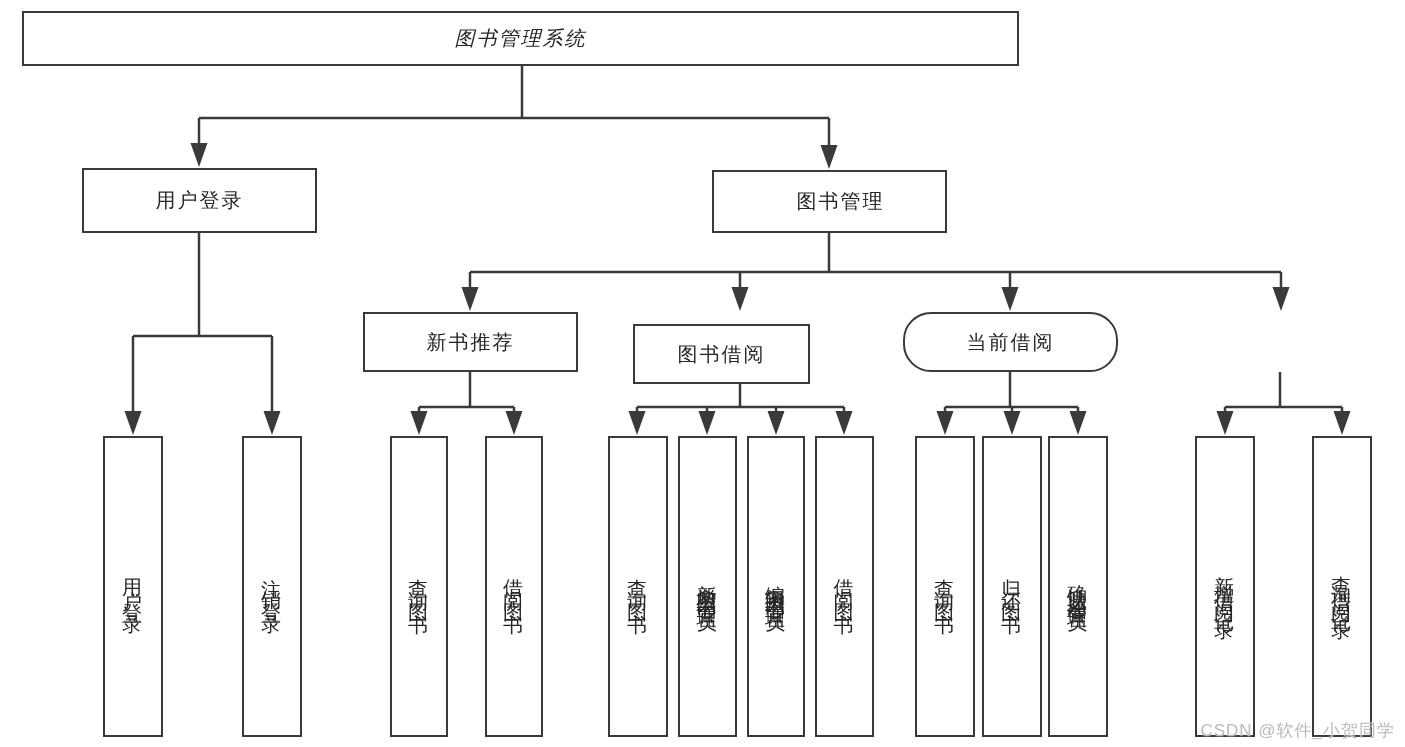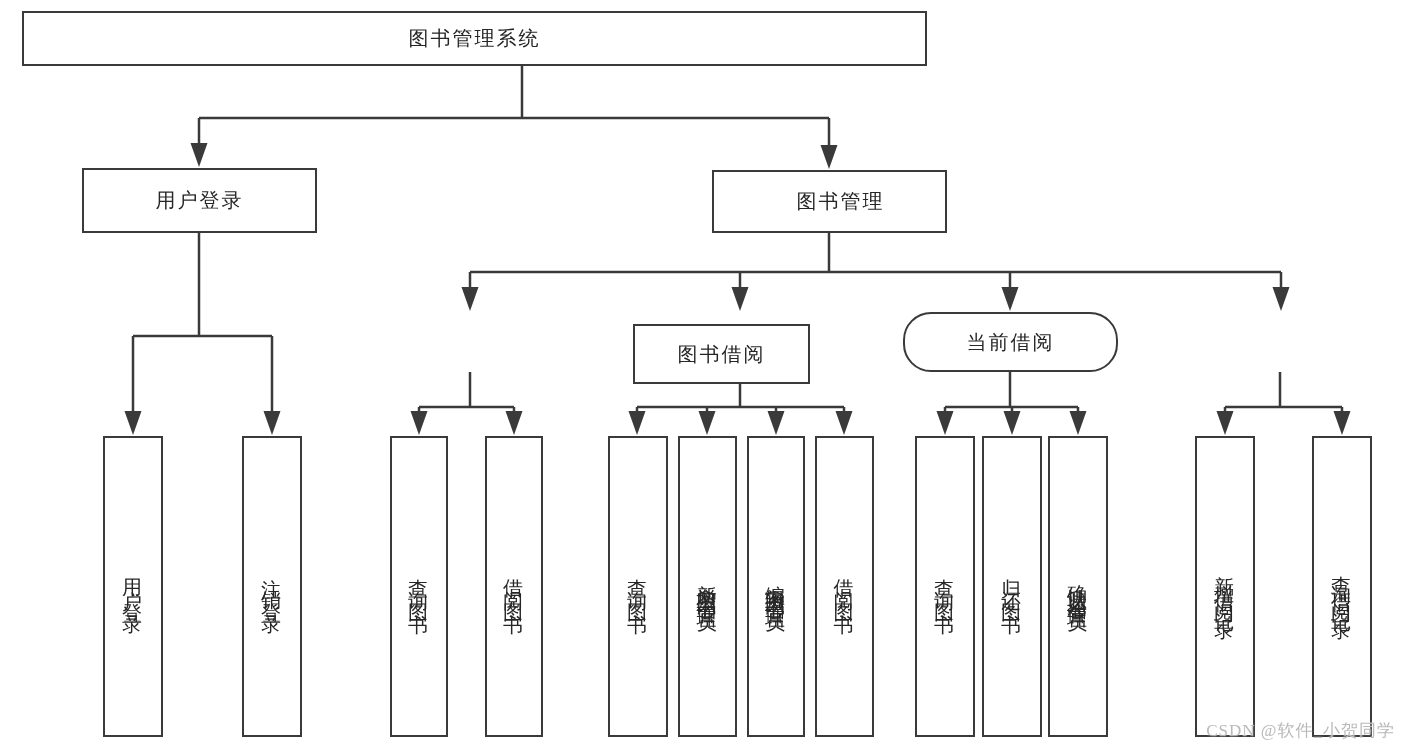--- a/index.html
+++ b/index.html
@@ -21,21 +21,20 @@
     font-size:20px;letter-spacing:12px;color:#262626;
   }
   .vnode.tight span{letter-spacing:4px;}
   .vnode.mid span{letter-spacing:9px;}
   svg.wires{position:absolute;left:0;top:0;z-index:1;}
   .node,.vnode{z-index:2;}
   .watermark{
     position:absolute;right:10px;bottom:5px;z-index:5;
     color:#b9b9b9;font-size:17px;letter-spacing:1px;
     text-shadow:0 0 2px #ffffff;
-    font-family:Liberation Serif, serif;
   }
 </style>
 </head>
 <body>
 
 <div class="canvas">
 
   <svg class="wires" width="1405" height="747" viewBox="0 0 1405 747">
     <g stroke="#3a3a3a" stroke-width="2.5" fill="none">
 
@@ -98,25 +97,26 @@
       <polygon points="776,435 767.5,411 784.5,411"></polygon>
       <polygon points="844,435 835.5,411 852.5,411"></polygon>
       <polygon points="945,435 936.5,411 953.5,411"></polygon>
       <polygon points="1012,435 1003.5,411 1020.5,411"></polygon>
       <polygon points="1078,435 1069.5,411 1086.5,411"></polygon>
       <polygon points="1225,435 1216.5,411 1233.5,411"></polygon>
       <polygon points="1342,435 1333.5,411 1350.5,411"></polygon>
     </g>
   </svg>
 
-  <div class="node" style="left:22px;top:11px;width:905px;height:55px;">图书管理系统</div>
+  <div class="node" style="left:22px;top:11px;width:997px;height:55px;font-style:italic;">图书管理系统</div>
 
   <div class="node" style="left:82px;top:168px;width:235px;height:65px;">用户登录</div>
   <div class="node" style="left:712px;top:170px;width:235px;height:63px;padding-left:22px;">图书管理</div>
 
+  <div class="node" style="left:363px;top:312px;width:215px;height:60px;">新书推荐</div>
   <div class="node" style="left:633px;top:312px;width:177px;height:60px;margin-top:12px;">图书借阅</div>
   <div class="node" style="left:903px;top:312px;width:215px;height:60px;border-radius:28px;">当前借阅</div>
 
   <div class="vnode" style="left:103px;top:436px;width:60px;height:301px;">
     <span>用户登录</span>
   </div>
   <div class="vnode" style="left:242px;top:436px;width:60px;height:301px;">
     <span>注销登录</span>
   </div>
 

